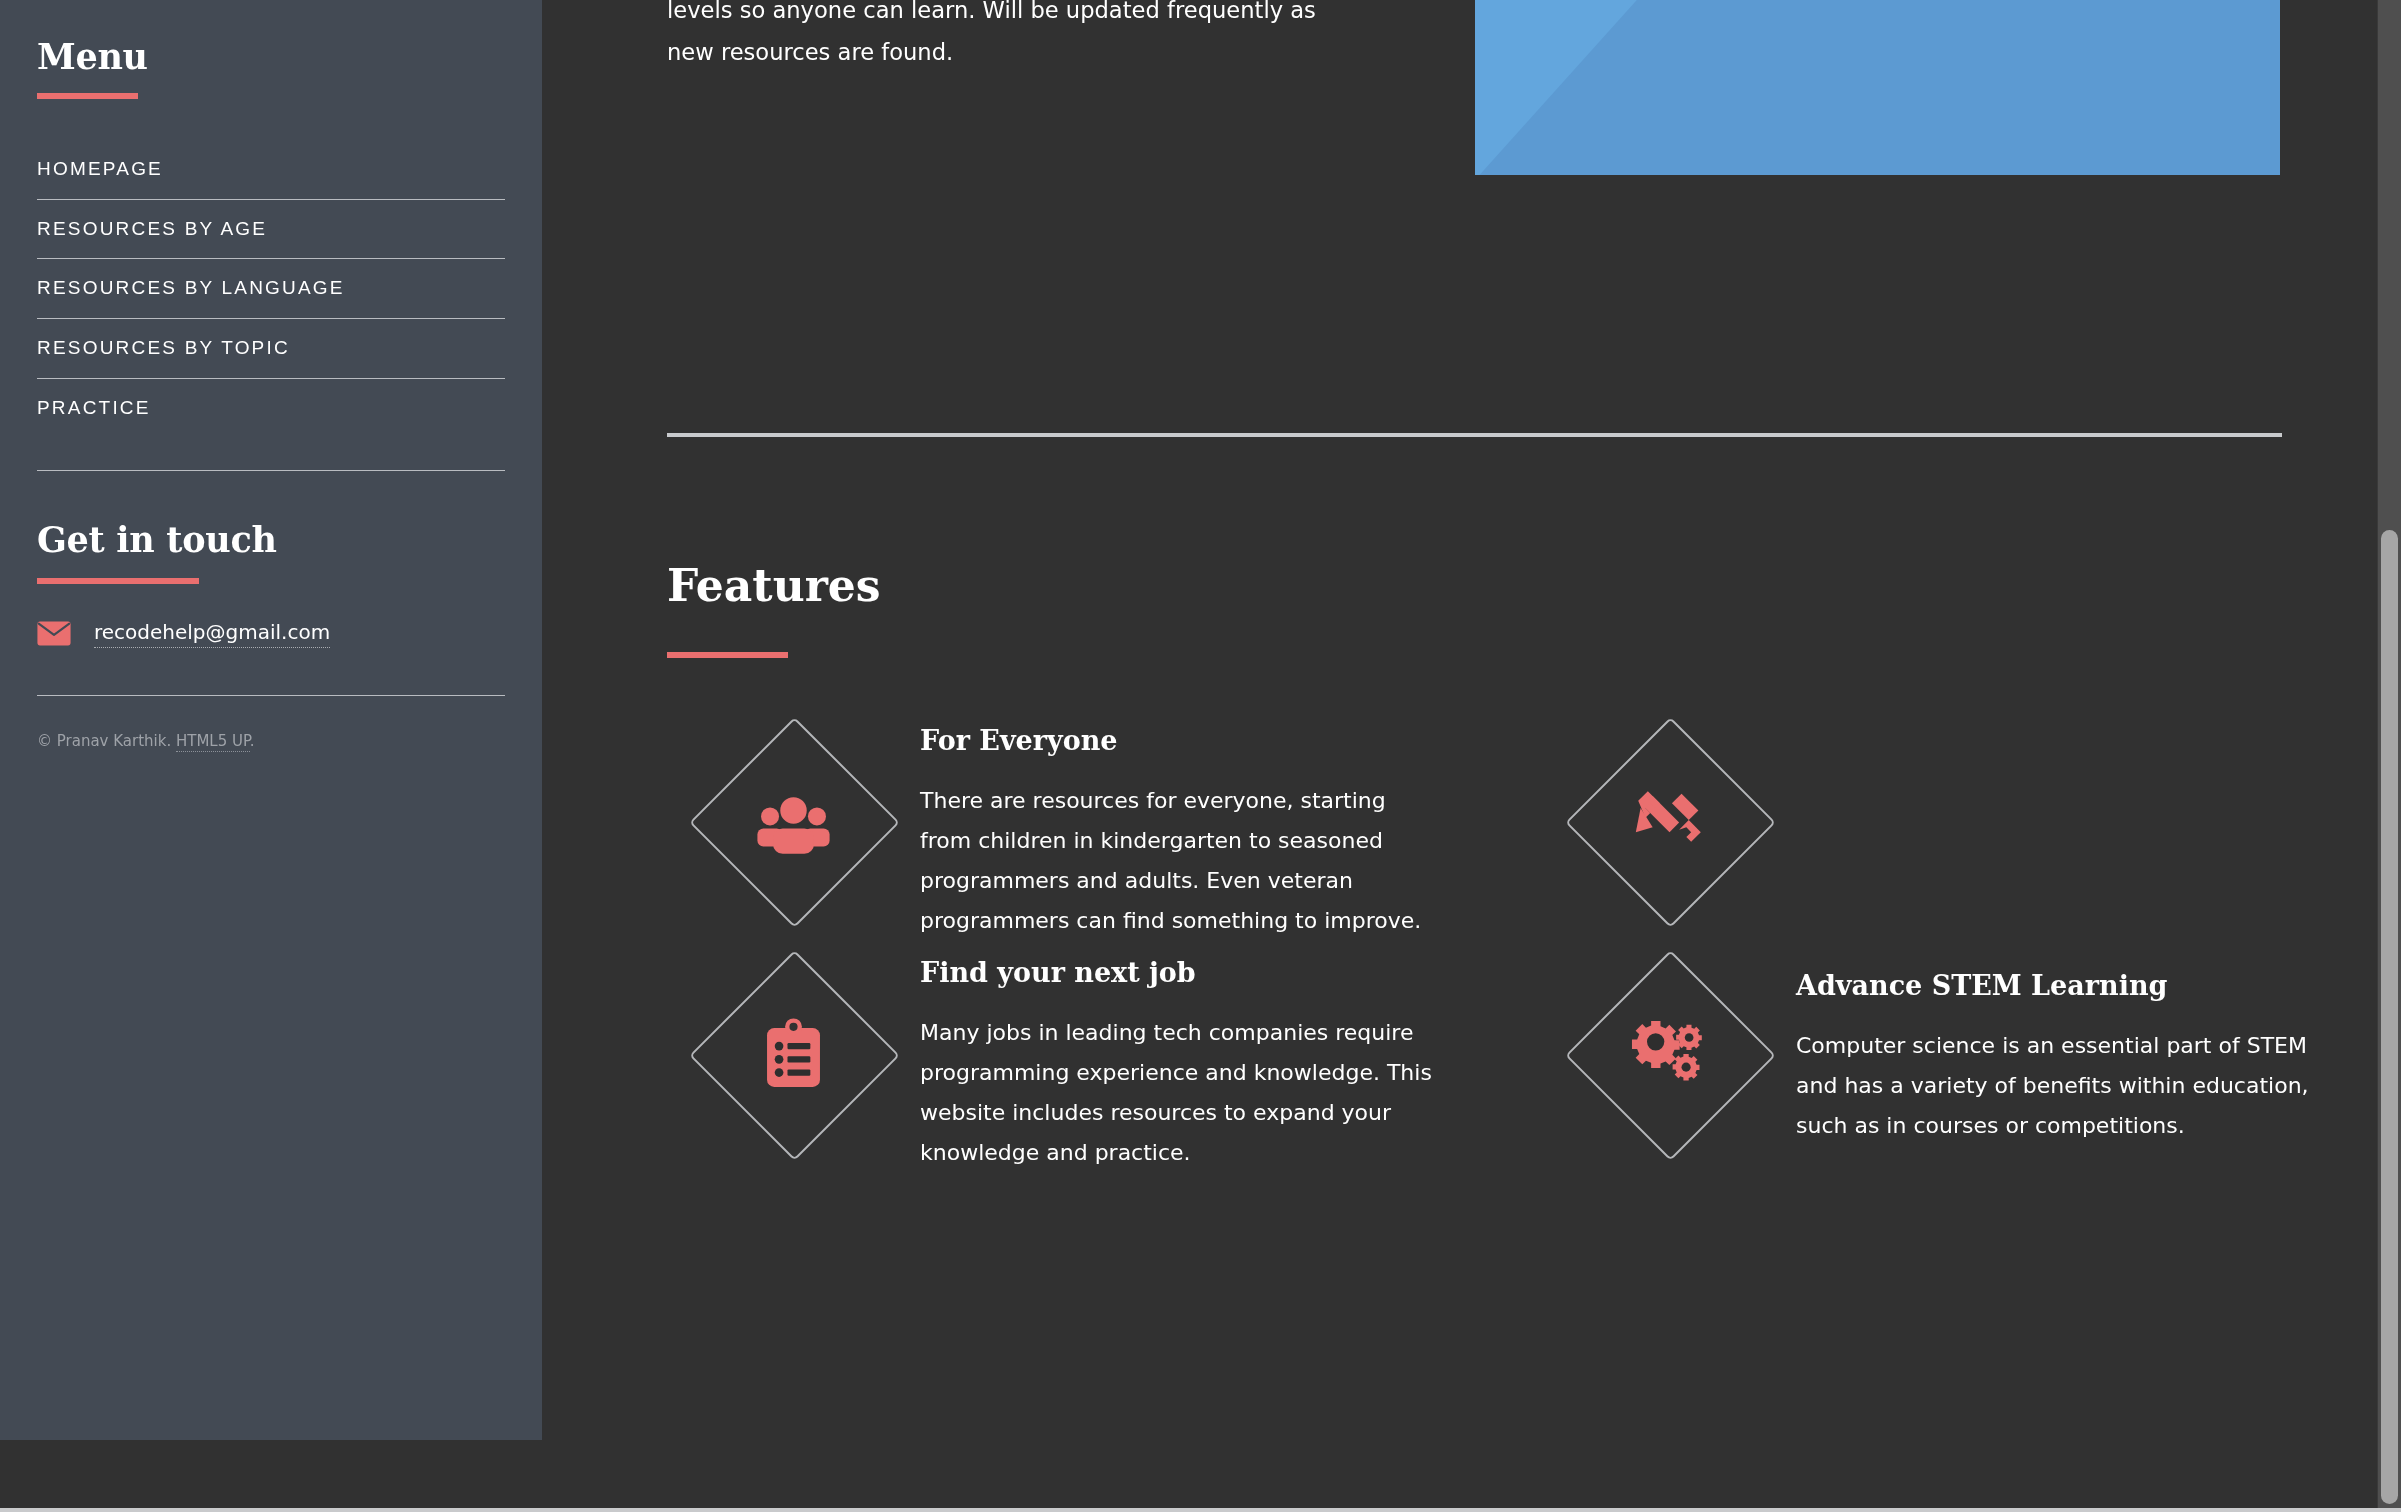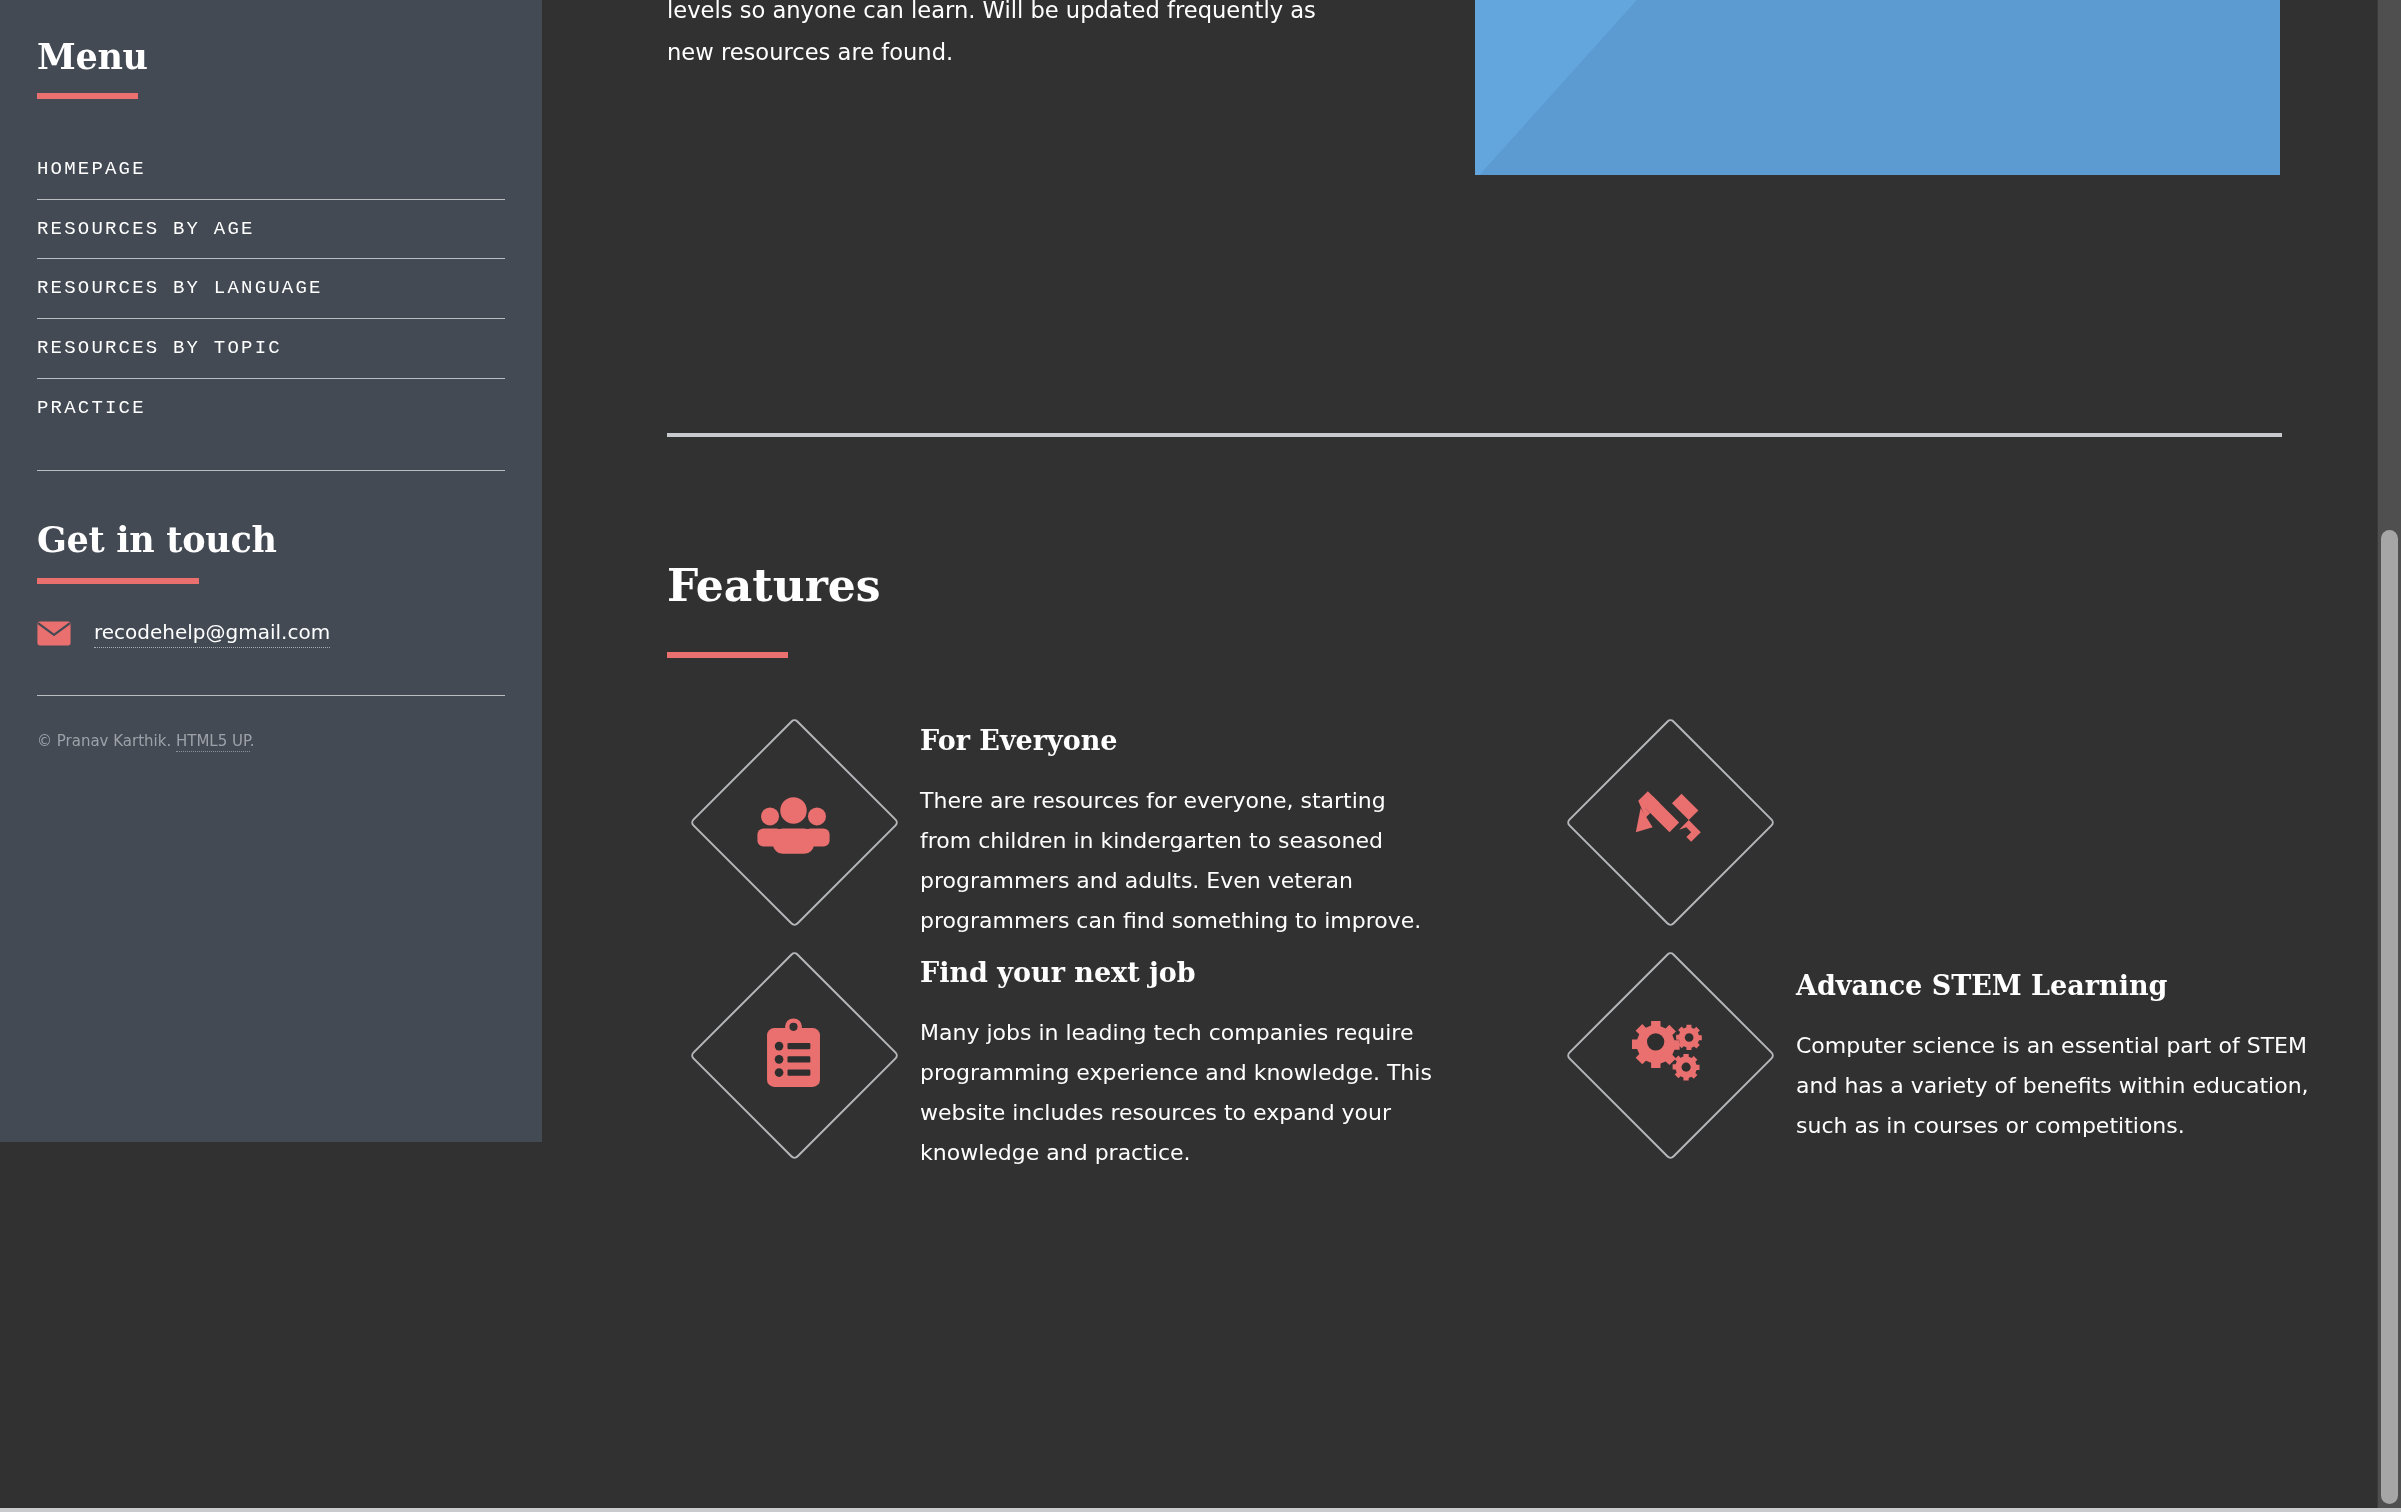--- a/index.html
+++ b/index.html
@@ -18,21 +18,21 @@
     height: 1513px;
     display: flex;
     background: #313131;
   }
 
   
   #sidebar {
     position: relative;
     width: 542px;
     min-width: 542px;
-    height: 1142px;
+    height: 1440px;
     background: #434a54;
     padding: 0 37px;
     overflow: hidden;
   }
 
   .side-title {
     font-family: "DejaVu Serif", serif;
     font-weight: bold;
     color: #ffffff;
     font-size: 35px;
@@ -54,21 +54,21 @@
     list-style: none;
   }
   #menu-list li {
     border-top: 1.7px solid #b9bcc1;
   }
   #menu-list li:first-child { border-top: none; }
   .menu-link {
     display: block;
     color: #ffffff;
     text-decoration: none;
-    font-family: Liberation Mono, monospace;
+    font-family: Liberation Sans, sans-serif;
     font-size: 19px;
     letter-spacing: 2.2px;
     padding: 19px 0 19px 0;
     line-height: 1.1;
   }
   #menu-list li:first-child .menu-link { padding-top: 13.7px; }
 
   #menu-bottom-rule {
     margin-top: 32px;
     border-top: 1.7px solid #b9bcc1;

